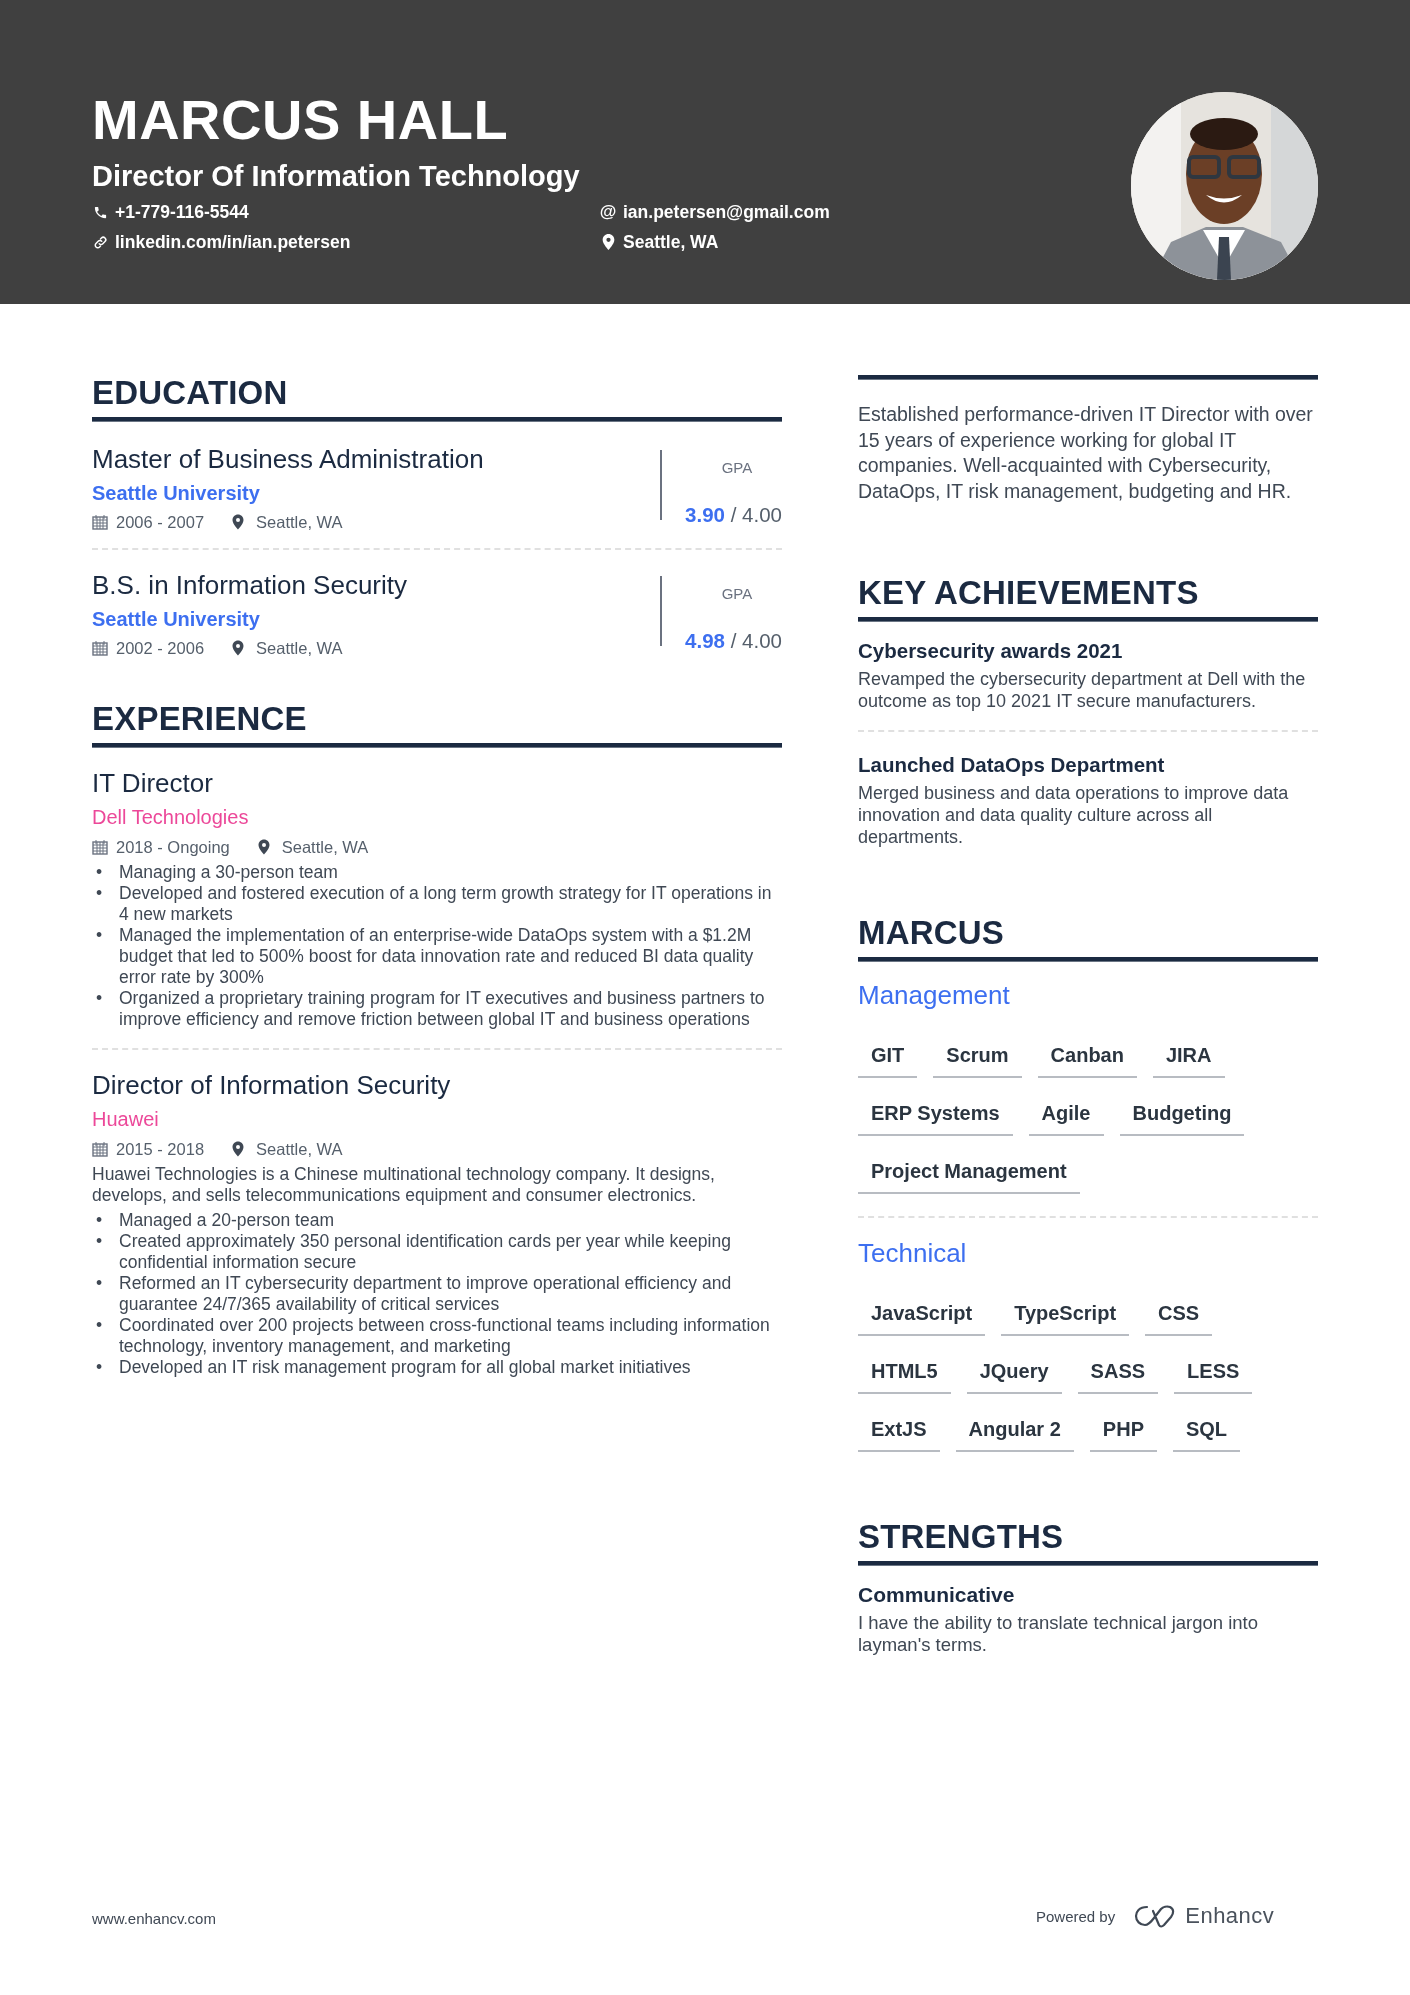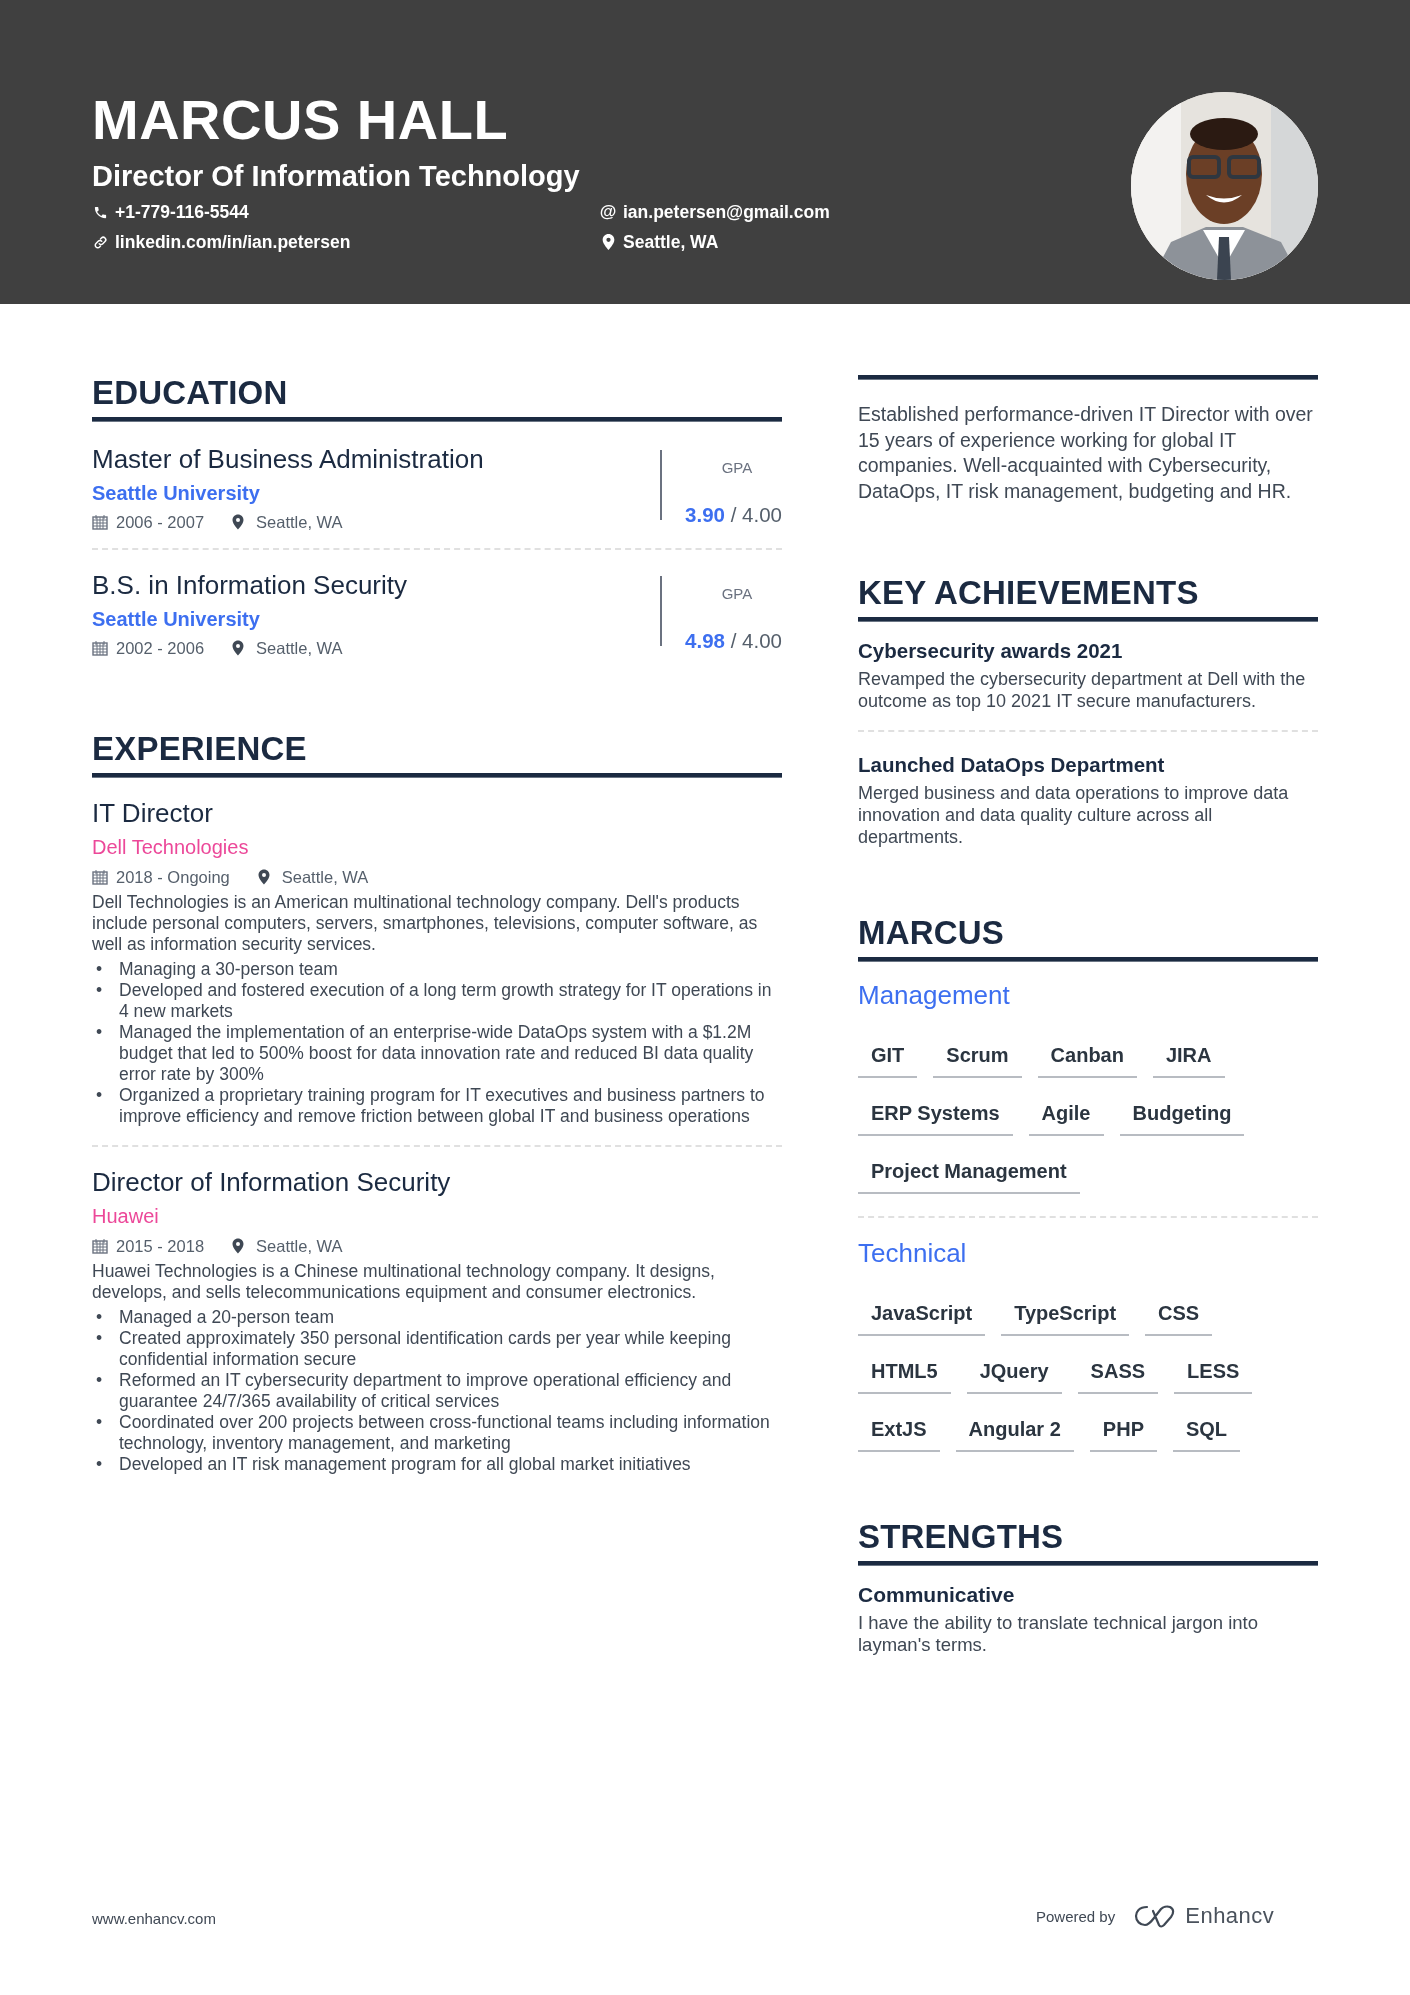--- a/index.html
+++ b/index.html
@@ -163,21 +163,21 @@
         </span>
         <span>Seattle, WA</span>
       </div>
       <div class="gpa-box" style="top:8px;">
         <div class="gpa-label">GPA</div>
         <div class="gpa-val"><b>4.98</b> <span>/ 4.00</span></div>
       </div>
     </div>
   </section>
 
-  <section style="margin-top:54px;">
+  <section style="margin-top:24px;">
     <div class="sec-title">EXPERIENCE</div>
     <div class="sec-rule"></div>
 
     <div style="margin-top:18px;">
       <div class="exp-title">IT Director</div>
       <div class="exp-company">Dell Technologies</div>
       <div class="meta exp-meta">
         <span class="ic">
           <svg width="16" height="16" viewBox="0 0 16 16">
               <rect x="1" y="3" width="14" height="12" fill="none" stroke="#6b7280" stroke-width="1.4"></rect>
@@ -186,21 +186,20 @@
         </span>
         <span>2018 - Ongoing</span>
         <span class="gap"></span>
         <span class="ic">
           <svg width="12" height="16" viewBox="0 0 24 30">
               <path fill="#3f4854" d="M12 0C5.9 0 1 4.9 1 11c0 8 11 19 11 19s11-11 11-19C23 4.9 18.1 0 12 0zm0 15a4 4 0 1 1 0-8 4 4 0 0 1 0 8z"></path>
             </svg>
         </span>
         <span>Seattle, WA</span>
       </div>
-      <div class="exp-desc">Dell Technologies is an American multinational technology company. Dell's products include personal computers, servers, smartphones, televisions, computer software, as well as information security services.</div>
       <ul class="exp-bullets">
         <li>Managing a 30-person team</li>
         <li>Developed and fostered execution of a long term growth strategy for IT operations in 4 new markets</li>
         <li>Managed the implementation of an enterprise-wide DataOps system with a $1.2M budget that led to 500% boost for data innovation rate and reduced BI data quality error rate by 300%</li>
         <li>Organized a proprietary training program for IT executives and business partners to improve efficiency and remove friction between global IT and business operations</li>
       </ul>
     </div>
 
     <div class="dash" style="margin-top:18px;"></div>
 

